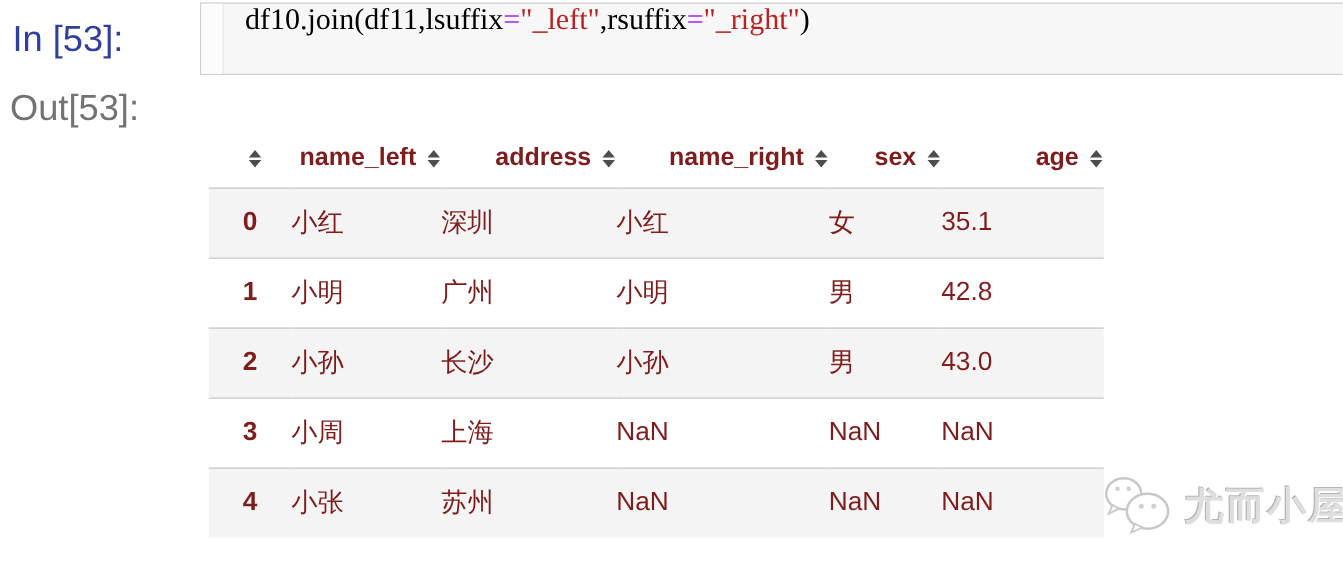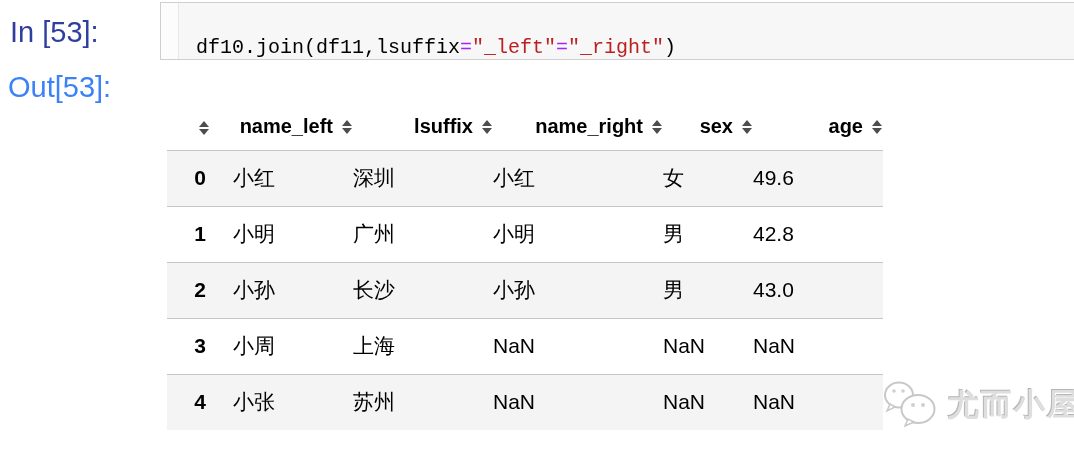--- a/index.html
+++ b/index.html
@@ -2,35 +2,35 @@
 <html><head>
 <meta charset="utf-8">
 <style>
   * { margin:0; padding:0; box-sizing:border-box; }
   html,body { width:1074px; height:452px; background:#fff; }
   body { position:relative; overflow:hidden; font-family:"Liberation Sans", sans-serif; }
 
   
   .prompt { position:absolute; font-family:Liberation Sans, sans-serif; font-size:29px; line-height:26px; white-space:pre; }
   .in-prompt  { left:10px; top:19px;  color:#303F9F; }
-  .out-prompt { left:8px;  top:74px;  color:#3b82f6; }
+  .out-prompt { left:8px;  top:74px;  color:#737373; }
 
   
   .code-cell { position:absolute; left:160px; top:2px; right:-2px; height:58px;
                border:1px solid #CFCFCF; background:#F7F7F7; display:flex; }
   .code-gutter { width:18px; background:#FCFCFC; border-right:1px solid #E8E8E8; }
-  .code-line { flex:1; display:flex; align-items:flex-end; padding-left:17px;
-               font-family:Liberation Mono, monospace; font-size:20px; white-space:pre; }
+  .code-line { flex:1; display:flex; align-items:flex-start; padding-left:17px;
+               font-family:Liberation Serif, serif; font-size:24px; white-space:pre; }
   .tok-plain { color:#000000; }
   .tok-op    { color:#AA22FF; }
   .tok-str   { color:#BA2121; }
 
   
   table.df { position:absolute; left:167px; top:104px; border-collapse:collapse;
-             font-size:21px; color:#000000; table-layout:fixed; }
+             font-size:21px; color:#7f1d1d; table-layout:fixed; }
   .col-index { width:66px; }
   .col-name_left { width:120px; }
   .col-address { width:140px; }
   .col-name_right { width:170px; }
   .col-sex { width:90px; }
   .col-age { width:130px; }
 
   thead tr { height:46px; border-bottom:1px solid #C6C6C6; }
   th { font-weight:bold; font-size:20px; text-align:right; padding:0; white-space:nowrap; cursor:pointer; }
   th.th-index { text-align:center; }
@@ -55,21 +55,21 @@
   .wm-text { font-size:31px; font-weight:bold; letter-spacing:2px; color:#DEDEDE;
              text-shadow:1px 1px 0 #FFFFFF, -1px -1px 0 #B5B5B5; white-space:nowrap; }
 </style>
 </head>
 <body>
 
 <div class="prompt in-prompt">In [53]:</div>
 
 <div class="code-cell">
   <div class="code-gutter"></div>
-  <div class="code-line"><span class="tok-plain">df10.join(df11,lsuffix</span><span class="tok-op">=</span><span class="tok-str">"_left"</span><span class="tok-op">=</span><span class="tok-str">"_right"</span><span class="tok-plain">)</span></div>
+  <div class="code-line"><span class="tok-plain">df10.join(df11,lsuffix</span><span class="tok-op">=</span><span class="tok-str">"_left"</span><span class="tok-plain">,rsuffix</span><span class="tok-op">=</span><span class="tok-str">"_right"</span><span class="tok-plain">)</span></div>
 </div>
 
 <div class="prompt out-prompt">Out[53]:</div>
 
 <table class="df">
   <colgroup>
     <col class="col-index">
       <col class="col-name_left">
       <col class="col-address">
     <col class="col-name_right">
@@ -88,21 +88,21 @@
         <span class="hdr-inner">
             <span class="hdr-label">name_left</span>
             <span class="sort">
               <span class="tri-up"></span>
               <span class="tri-down"></span>
             </span>
           </span>
       </th>
       <th>
         <span class="hdr-inner">
-            <span class="hdr-label">lsuffix</span>
+            <span class="hdr-label">address</span>
             <span class="sort">
               <span class="tri-up"></span>
               <span class="tri-down"></span>
             </span>
           </span>
       </th>
       <th>
         <span class="hdr-inner">
             <span class="hdr-label">name_right</span>
             <span class="sort">
@@ -131,21 +131,21 @@
       </th>
     </tr>
   </thead>
   <tbody>
     <tr class="striped">
       <td class="td-index">0</td>
       <td>小红</td>
       <td>深圳</td>
       <td>小红</td>
       <td>女</td>
-      <td>49.6</td>
+      <td>35.1</td>
     </tr>
     <tr>
       <td class="td-index">1</td>
       <td>小明</td>
       <td>广州</td>
       <td>小明</td>
       <td>男</td>
       <td>42.8</td>
     </tr>
     <tr class="striped">

